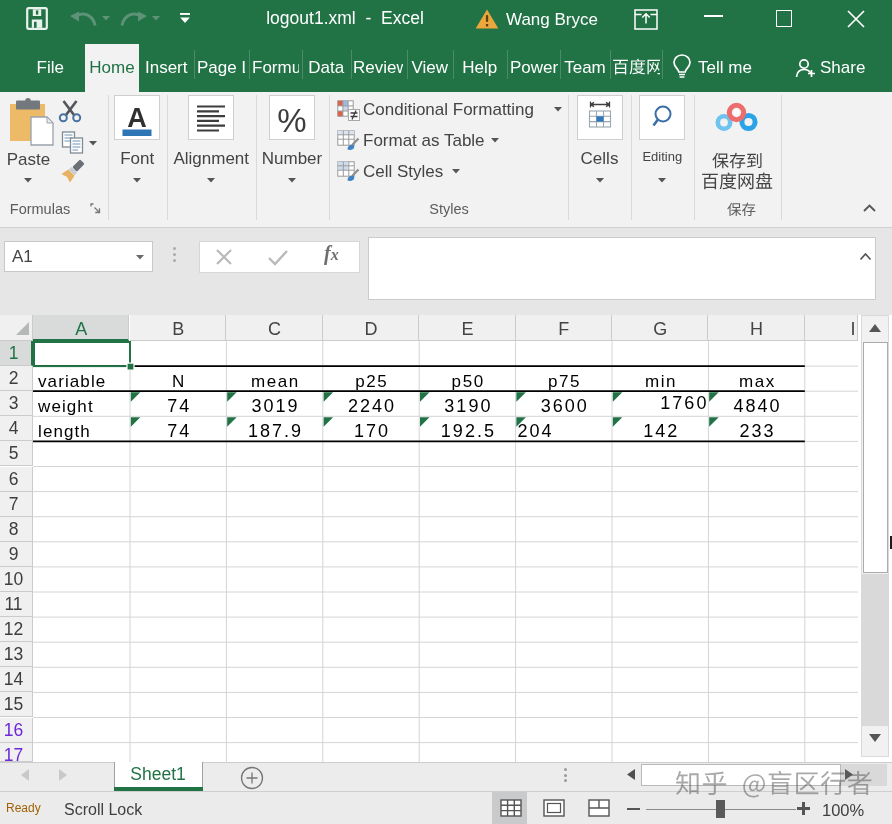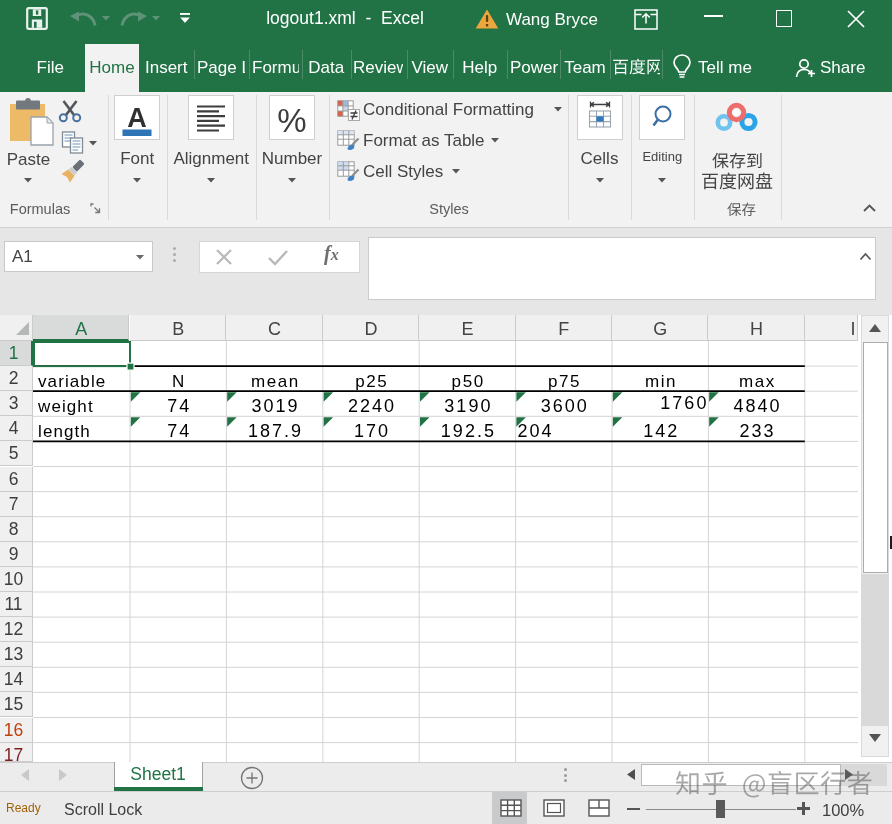--- a/index.html
+++ b/index.html
@@ -310,23 +310,23 @@
 <div class="a" style="left:0;top:592.0px;width:27px;height:25.1px;line-height:25.1px;text-align:center;font-size:17.5px;color:#3d3d3d;overflow:hidden">11</div>
 <div class="a" style="left:0;top:617.1px;width:33px;height:25.1px;background:#f0f0f0;border-right:1px solid #cbcbcb;border-bottom:1px solid #cbcbcb;overflow:hidden"></div>
 <div class="a" style="left:0;top:617.1px;width:27px;height:25.1px;line-height:25.1px;text-align:center;font-size:17.5px;color:#3d3d3d;overflow:hidden">12</div>
 <div class="a" style="left:0;top:642.2px;width:33px;height:25.1px;background:#f0f0f0;border-right:1px solid #cbcbcb;border-bottom:1px solid #cbcbcb;overflow:hidden"></div>
 <div class="a" style="left:0;top:642.2px;width:27px;height:25.1px;line-height:25.1px;text-align:center;font-size:17.5px;color:#3d3d3d;overflow:hidden">13</div>
 <div class="a" style="left:0;top:667.3px;width:33px;height:25.1px;background:#f0f0f0;border-right:1px solid #cbcbcb;border-bottom:1px solid #cbcbcb;overflow:hidden"></div>
 <div class="a" style="left:0;top:667.3px;width:27px;height:25.1px;line-height:25.1px;text-align:center;font-size:17.5px;color:#3d3d3d;overflow:hidden">14</div>
 <div class="a" style="left:0;top:692.4px;width:33px;height:25.1px;background:#f0f0f0;border-right:1px solid #cbcbcb;border-bottom:1px solid #cbcbcb;overflow:hidden"></div>
 <div class="a" style="left:0;top:692.4px;width:27px;height:25.1px;line-height:25.1px;text-align:center;font-size:17.5px;color:#3d3d3d;overflow:hidden">15</div>
 <div class="a" style="left:0;top:717.5px;width:33px;height:25.1px;background:#f0f0f0;border-right:1px solid #cbcbcb;border-bottom:1px solid #cbcbcb;overflow:hidden"></div>
-<div class="a" style="left:0;top:717.5px;width:27px;height:34px;line-height:25.1px;text-align:center;font-size:17.5px;color:#c2410c;overflow:hidden">16</div>
+<div class="a" style="left:0;top:717.5px;width:27px;height:34px;line-height:25.1px;text-align:center;font-size:17.5px;color:#6d28d9;overflow:hidden">16</div>
 <div class="a" style="left:0;top:742.6px;width:33px;height:19.4px;background:#f0f0f0;border-right:1px solid #cbcbcb;border-bottom:1px solid #cbcbcb;overflow:hidden"></div>
-<div class="a" style="left:0;top:742.6px;width:27px;height:19.4px;line-height:25.1px;text-align:center;font-size:17.5px;color:#7f1d1d;overflow:hidden">17</div>
+<div class="a" style="left:0;top:742.6px;width:27px;height:19.4px;line-height:25.1px;text-align:center;font-size:17.5px;color:#6d28d9;overflow:hidden">17</div>
 <svg class="a" style="left:33px;top:341px" width="825" height="421" viewBox="0 0 825 421">
     <line x1="97.0" y1="0" x2="97.0" y2="421" stroke="#d4d4d4" stroke-width="1"></line>
     <line x1="193.4" y1="0" x2="193.4" y2="421" stroke="#d4d4d4" stroke-width="1"></line>
     <line x1="289.8" y1="0" x2="289.8" y2="421" stroke="#d4d4d4" stroke-width="1"></line>
     <line x1="386.2" y1="0" x2="386.2" y2="421" stroke="#d4d4d4" stroke-width="1"></line>
     <line x1="482.6" y1="0" x2="482.6" y2="421" stroke="#d4d4d4" stroke-width="1"></line>
     <line x1="579.0" y1="0" x2="579.0" y2="421" stroke="#d4d4d4" stroke-width="1"></line>
     <line x1="675.4" y1="0" x2="675.4" y2="421" stroke="#d4d4d4" stroke-width="1"></line>
     <line x1="771.8" y1="0" x2="771.8" y2="421" stroke="#d4d4d4" stroke-width="1"></line>
     <line x1="0" y1="25.1" x2="825" y2="25.1" stroke="#d4d4d4" stroke-width="1"></line>

